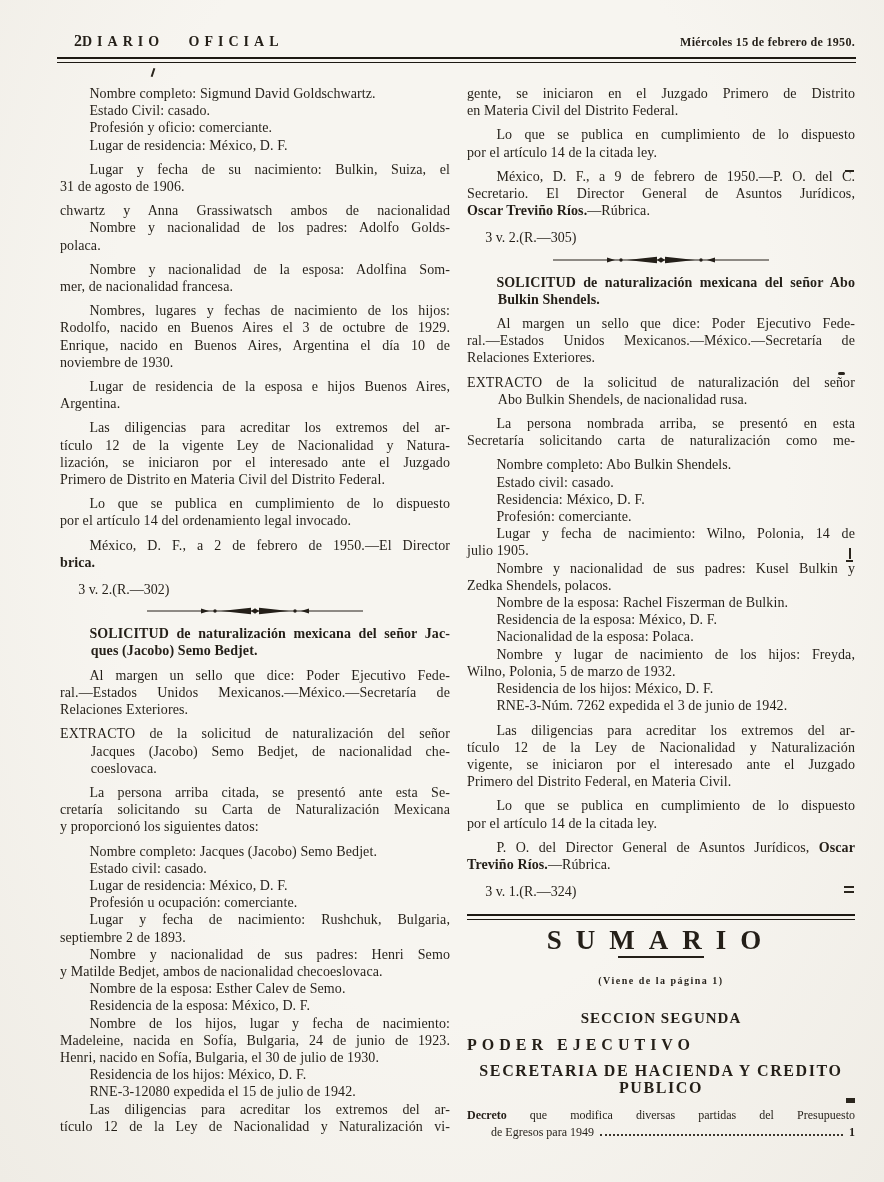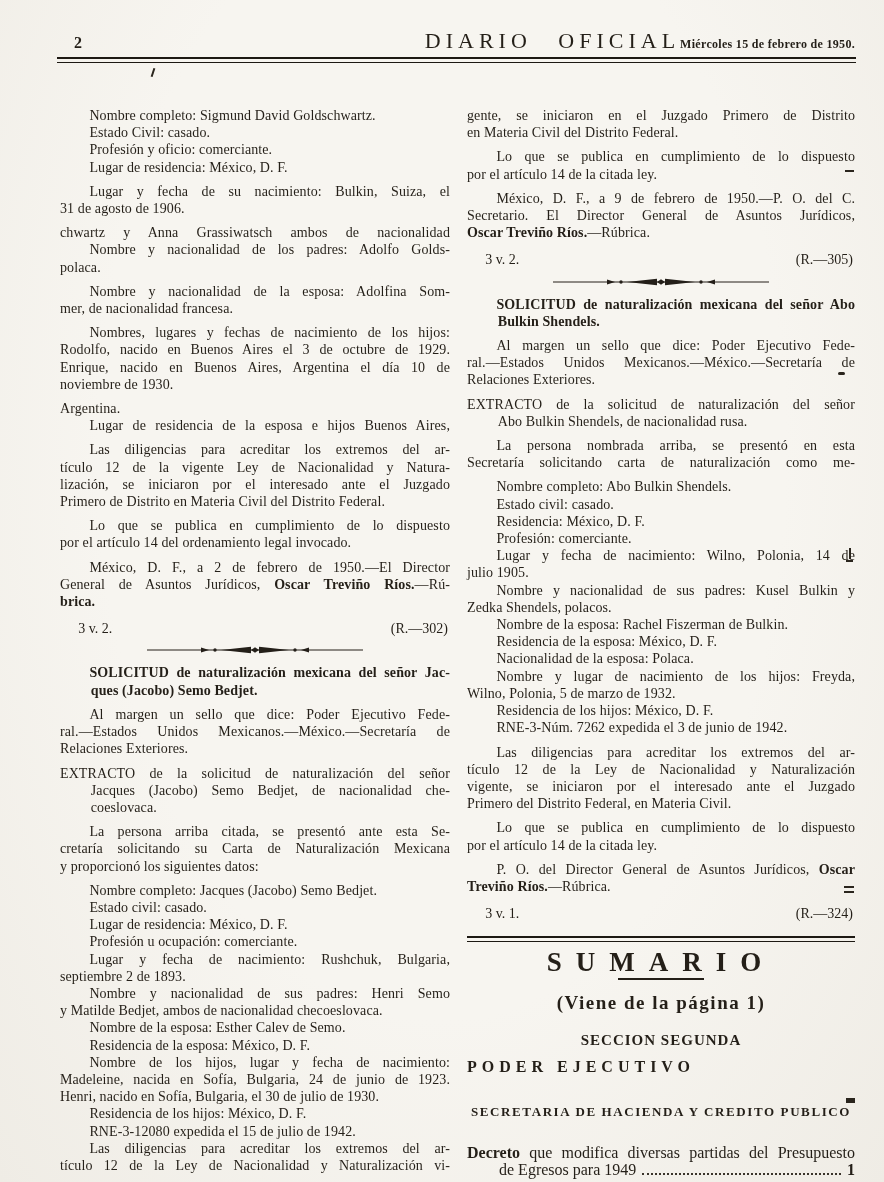--- a/index.html
+++ b/index.html
@@ -7,51 +7,51 @@
     position:relative;width:884px;height:1182px;overflow:hidden;
     background:radial-gradient(ellipse at 50% 38%, #f7f5f0 55%, #efece5 100%);
     font-family:"Liberation Serif", serif;
     color:#241f18;
     font-size:14px;line-height:17.2px;
     -webkit-font-smoothing:antialiased;
   }
   
   .hdr{position:absolute;top:32px;left:60px;right:29px;display:flex;align-items:baseline;}
   .hdr .pagenum{font-weight:bold;font-size:16px;padding-left:14px;}
-  .hdr .title{flex:1;text-align:right;font-weight:normal;font-size:22px;letter-spacing:5px;word-spacing:16px;}
+  .hdr .title{flex:1;text-align:left;font-weight:bold;font-size:14px;letter-spacing:5px;word-spacing:16px;}
   .hdr .date{font-weight:bold;font-size:12px;letter-spacing:.3px;}
   .hdr-rule{position:absolute;top:57px;left:57px;width:799px;height:3px;
     border-top:2.5px solid #1d1913;border-bottom:1.1px solid #1d1913;}
   
-  .cols{position:absolute;top:107px;left:60px;right:29px;display:flex;gap:17px;}
+  .cols{position:absolute;top:85px;left:60px;right:29px;display:flex;gap:17px;}
   .col{width:390px;}
   .col.right{flex:1;}
   .blk{margin:0;}
   .sp{margin-top:7px;}
   .line{text-align:justify;text-align-last:justify;letter-spacing:.1px;}
   .line.end{text-align-last:left;}
   .para .line.first{text-indent:2.1em;}
   .flush .line.first{text-indent:0;}
   .hang .line:not(.first){margin-left:2.2em;}
   .h{font-weight:bold;margin-top:8px;}
   .h .line:not(.first){margin-left:2.2em;}
-  .ref{display:flex;justify-content:space-between;margin-top:10px;padding:0 2px 0 1.3em;}
+  .ref{display:flex;margin-top:10px;padding:0 2px 0 1.3em;}
   .ref .ref-r{font-weight:normal;}
   .orn{display:flex;justify-content:center;margin:7px 0 5px 0;height:12px;}
   .orn svg{display:block;}
   
   .sumario{margin-top:14px;}
   .dbl-rule{height:3px;border-top:2.5px solid #1d1913;border-bottom:1.1px solid #1d1913;margin-bottom:12px;}
   .sumario h2{margin:6px 0 0 0;text-align:center;font-size:27px;letter-spacing:14px;font-weight:bold;}
   .title-rule{width:86px;border-top:2px solid #241f18;margin:6px auto 14px auto;}
-  .cont{text-align:center;font-weight:bold;font-size:19px;letter-spacing:1.5px;}
+  .cont{text-align:center;font-weight:bold;font-size:10px;letter-spacing:1.5px;}
   .sec{text-align:center;font-weight:bold;font-size:15px;letter-spacing:1px;margin-top:21px;}
   .power{text-align:left;font-weight:bold;font-size:16px;letter-spacing:5px;margin-top:9px;}
-  .secr{text-align:center;font-weight:bold;font-size:13px;letter-spacing:1.6px;margin-top:28px;}
-  .entry{margin-top:24px;font-size:16px;line-height:17px;}
+  .secr{text-align:center;font-weight:bold;font-size:16px;letter-spacing:1.6px;margin-top:9px;}
+  .entry{margin-top:10px;font-size:12px;line-height:17px;}
   .entry .e1{text-align:justify;text-align-last:justify;}
   .entry .e2{display:flex;align-items:baseline;padding-left:2em;justify-content:space-between;}
   .entry .leader{flex:1;border-bottom:2px dotted #3a342b;margin:0 6px 3px 6px;height:.75em;}
   .entry .pg{font-weight:bold;}
   
   .speck{position:absolute;background:#2a251d;}
   .slashmark{position:absolute;width:2px;height:9px;background:#2a251d;transform:rotate(18deg);}
 </style>
 </head>
 <body>
@@ -92,36 +92,35 @@
           <div class="line first">Nombre y nacionalidad de la esposa: Adolfina Som-</div>
           <div class="line end">mer, de nacionalidad francesa.</div>
         </div>
         <div class="blk para sp">
           <div class="line first">Nombres, lugares y fechas de nacimiento de los hijos:</div>
           <div class="line">Rodolfo, nacido en Buenos Aires el 3 de octubre de 1929.</div>
           <div class="line">Enrique, nacido en Buenos Aires, Argentina el día 10 de</div>
           <div class="line end">noviembre de 1930.</div>
         </div>
         <div class="blk para sp">
+          <div class="line first">Lugar de residencia de la esposa e hijos Buenos Aires,</div>
           <div class="line end">Argentina.</div>
-          <div class="line first">Lugar de residencia de la esposa e hijos Buenos Aires,</div>
         </div>
         <div class="blk para sp">
           <div class="line first">Las diligencias para acreditar los extremos del ar-</div>
           <div class="line">tículo 12 de la vigente Ley de Nacionalidad y Natura-</div>
           <div class="line">lización, se iniciaron por el interesado ante el Juzgado</div>
           <div class="line end">Primero de Distrito en Materia Civil del Distrito Federal.</div>
         </div>
         <div class="blk para sp">
           <div class="line first">Lo que se publica en cumplimiento de lo dispuesto</div>
           <div class="line end">por el artículo 14 del ordenamiento legal invocado.</div>
         </div>
         <div class="blk para sp">
           <div class="line first">México, D. F., a 2 de febrero de 1950.—El Director</div>
-          <div class="line">General de Asuntos Jurídicos, <b>Oscar Treviño Ríos.</b>—Rú-</div>
           <div class="line end"><b>brica.</b></div>
         </div>
         <div class="ref sp">
           <span class="ref-l">3 v. 2.</span>
           <span class="ref-r">(R.—302)</span>
         </div>
         <div class="orn">
       <svg width="220" height="12" viewBox="0 0 220 12" fill="#241f19">
         <line x1="2" y1="6" x2="218" y2="6" stroke="#241f19" stroke-width="1"></line>
         <polygon points="56,3.6 56,8.4 64,6"></polygon>

